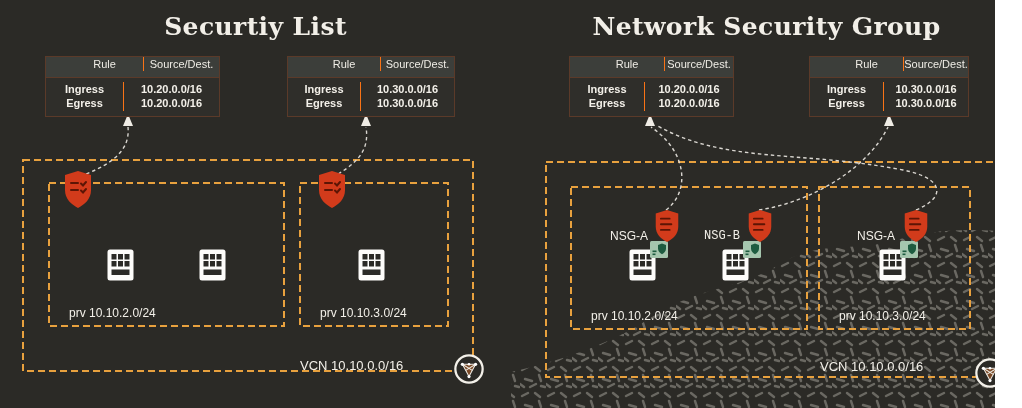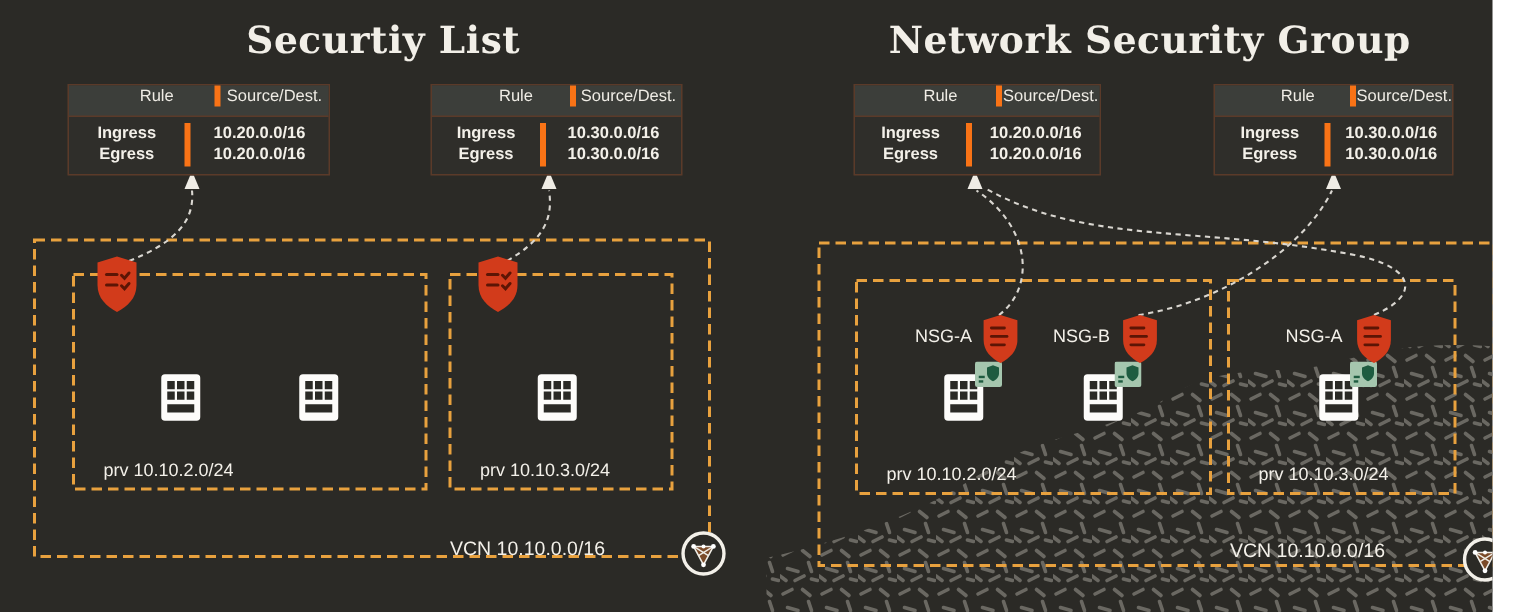--- a/index.html
+++ b/index.html
@@ -19,27 +19,27 @@
     top:12px;width:511px;text-align:center;
     font-family:"DejaVu Serif","Liberation Serif",serif;
     font-size:25px;font-weight:600;letter-spacing:.4px;color:#f2efe8;
   }
 
   
   .tbl{top:56px;border:1px solid #5b3a29;background:#2f2e2a;font-size:11px;line-height:1.3;}
   .tbl-head{display:flex;background:#3c3e3a;border-bottom:1px solid #5b3a29;height:20px;align-items:flex-start;padding-left:20px;}
   .tbl-body{display:flex;padding:4px 0 5px 0;}
   .th,.td{text-align:center;}
-  .col-src{border-left:4px solid #f97316;}
+  .col-src{border-left:1px solid #f97316;}
   .th{color:#efece5;}
   .td div{color:#f3f0e9;font-weight:bold;}
 
   .prv-label{font-size:12px;color:#f3f0e9;white-space:nowrap;margin-left:12px;}
   .vcn-label{font-size:13px;color:#f3f0e9;white-space:nowrap;}
-  .nsg-label{font-size:12px;color:#f3f0e9;text-align:right;white-space:nowrap;}
+  .nsg-label{font-size:12px;color:#f3f0e9;text-align:right;white-space:nowrap;margin-top:12px;}
 </style>
 </head>
 <body>
 
 <div class="stage">
 
   <svg class="layer" width="1022" height="408" viewBox="0 0 1022 408">
     <defs>
       <pattern id="grain" patternUnits="userSpaceOnUse" width="26" height="26">
         <g stroke="#75736c" stroke-width="2.4" stroke-linecap="round" fill="none" opacity="0.85">
@@ -233,21 +233,21 @@
         <div>Egress</div>
       </div>
       <div class="td col-src" style="flex:1;">
         <div>10.30.0.0/16</div>
         <div>10.30.0.0/16</div>
       </div>
     </div>
   </div>
 
   <div class="abs hud nsg-label" style="left:596px;top:217px;width:52px;">NSG-A</div>
-  <div class="abs hud nsg-label" style="left:692px;top:217px;width:48px;">NSG-B</div>
+  <div class="abs hud nsg-label" style="left:692px;top:217px;width:48px;font-family:Liberation Mono, monospace;">NSG-B</div>
   <div class="abs hud nsg-label" style="left:843px;top:217px;width:52px;">NSG-A</div>
 
   <div class="abs hud" style="left:629px;top:249px;">
     <svg width="27" height="32" viewBox="0 0 27 32">
       <rect x="0.5" y="0.5" width="26" height="31" rx="2.5" fill="#fdfcfa"></rect>
       <g fill="#2b2a26">
         <rect x="4.5" y="5" width="5" height="5.5"></rect>
           <rect x="11" y="5" width="5" height="5.5"></rect>
           <rect x="17.5" y="5" width="5" height="5.5"></rect>
         <rect x="4.5" y="12" width="5" height="5.5"></rect>

